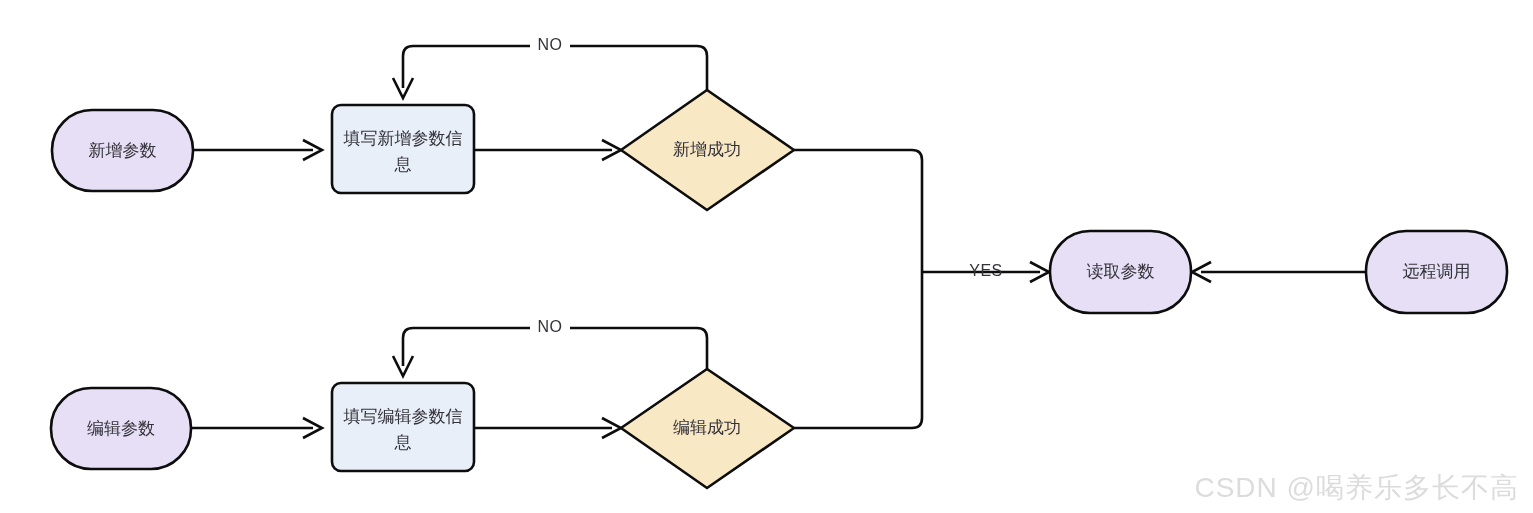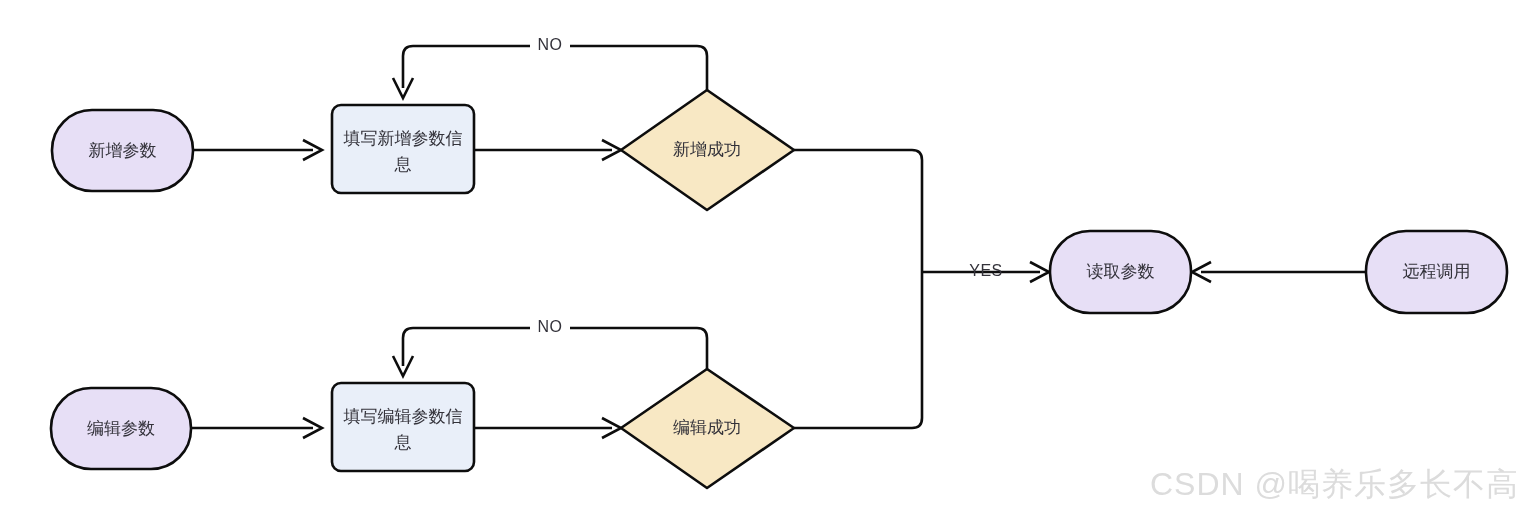--- a/index.html
+++ b/index.html
@@ -56,21 +56,21 @@
     fill: #33323a;
     text-anchor: middle;
     dominant-baseline: middle;
     letter-spacing: 0.5px;
   }
   .watermark-text {
     position: absolute;
     right: 14px;
     bottom: 6px;
     font-family: "Liberation Sans", "DejaVu Sans", sans-serif;
-    font-size: 32px;
+    font-size: 28px;
     color: #dcdcdc;
     white-space: nowrap;
     letter-spacing: 1px;
     user-select: none;
   }
 </style>
 </head>
 <body>
 
 <div id="canvas">

